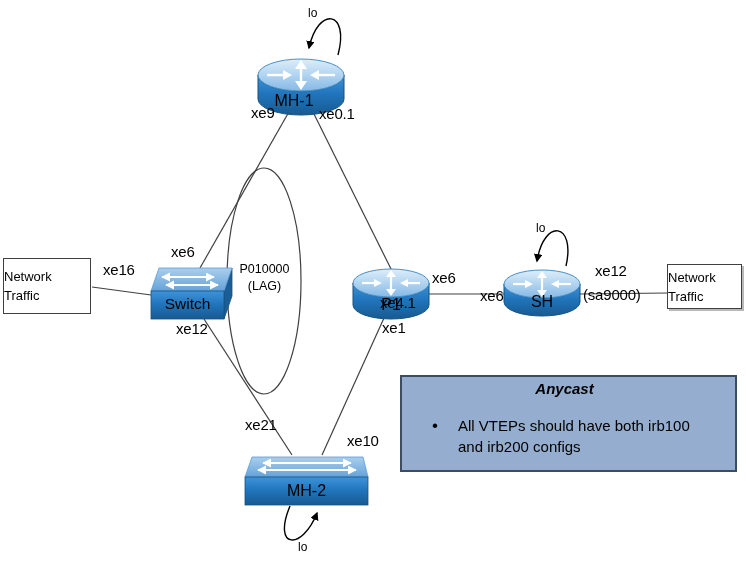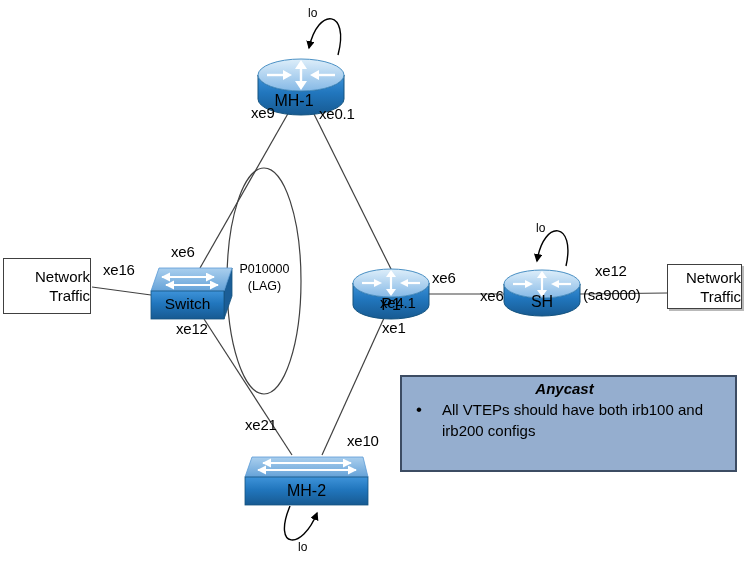--- a/index.html
+++ b/index.html
@@ -3,30 +3,30 @@
 <meta charset="utf-8">
 <style>
   html,body{margin:0;padding:0;background:#fff;}
   .stage{position:relative;width:746px;height:567px;background:#fff;overflow:hidden;
          font-family:"Liberation Sans",sans-serif;color:#000;}
   .stage svg{position:absolute;left:0;top:0;}
   .lbl{position:absolute;font-size:15px;line-height:16px;white-space:nowrap;letter-spacing:-0.2px;}
   .lo{position:absolute;font-size:12px;line-height:17px;white-space:nowrap;text-align:right;}
   .node-label{position:absolute;text-align:center;font-size:16px;line-height:18px;white-space:nowrap;}
   .tbox{position:absolute;background:#fff;border:1.6px solid var(--traffic-border,#404040);
-        box-sizing:border-box;display:flex;flex-direction:column;align-items:flex-end;
-        justify-content:center;font-size:15px;line-height:19px;text-align:center;}
+        box-sizing:border-box;display:flex;flex-direction:column;align-items:flex-start;
+        justify-content:center;font-size:13px;line-height:19px;text-align:center;}
   .tbox.shadow{box-shadow:2px 2px 0 #b9b9b9;}
   .lag-label{position:absolute;left:228px;top:261px;width:73px;text-align:center;
              font-size:12.5px;line-height:17px;}
   .note{position:absolute;left:400px;top:375px;width:337px;height:97px;box-sizing:border-box;
         background:var(--note-fill,#95aecf);border:2px solid var(--note-border,#3c4c63);
         padding:2px 8px 0 0;}
   .note-title{text-align:center;font-weight:bold;font-size:15px;line-height:20px;font-style:italic;}
-  .note ul{margin:0;padding:0;list-style:none;}
+  .note ul{margin:16px;padding:0;list-style:none;}
   .note li{position:relative;padding-left:40px;font-size:15px;line-height:21px;}
   .note li::before{content:"\2022";position:absolute;left:14px;top:0;font-size:17px;}
   .connector{stroke:var(--connector,#404040);stroke-width:1.2;fill:none;}
   .loop{stroke:#000;stroke-width:1.4;fill:none;}
   .warrow{stroke:#fff;stroke-width:1.8;fill:none;}
 </style>
 </head>
 <body>
 
 <div class="stage">

